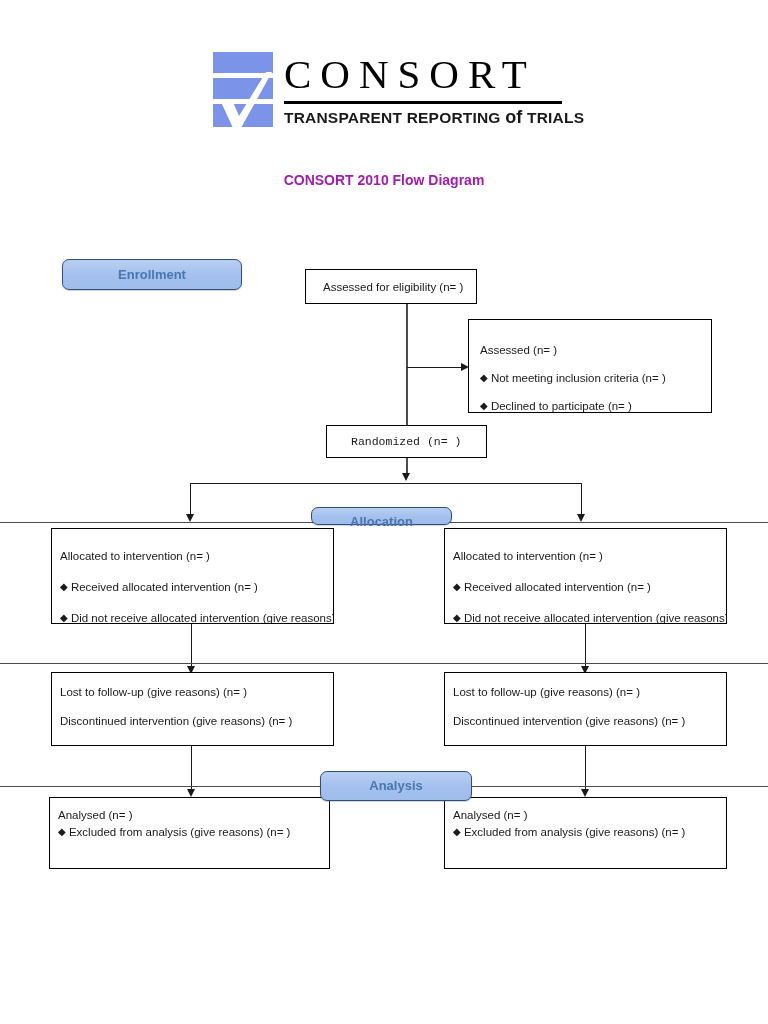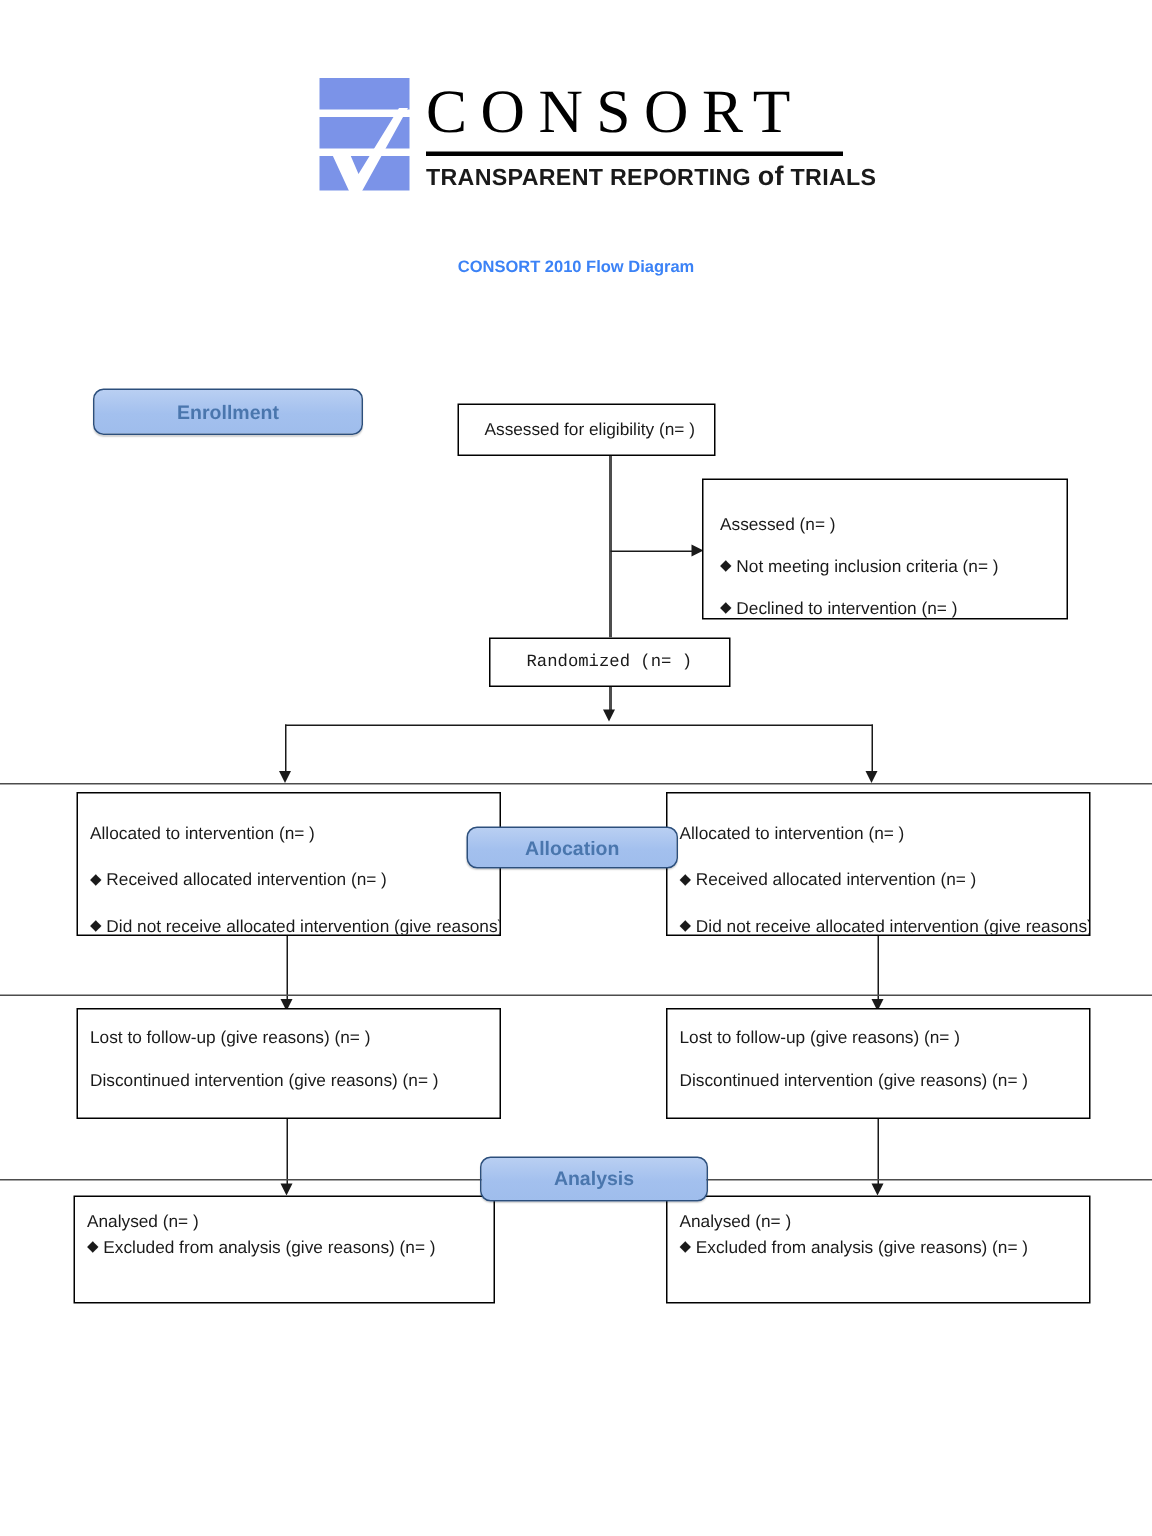--- a/index.html
+++ b/index.html
@@ -79,23 +79,23 @@
     font-size: 18px;
   }
 
   
   #diagram-title {
     position: absolute;
     left: 0;
     top: 172px;
     width: 768px;
     text-align: center;
-    font-size: 11px;
+    font-size: 14px;
     font-weight: bold;
-    color: #3b82f6;
+    color: #a21caf;
   }
 
   
   .flow-box {
     position: absolute;
     box-sizing: border-box;
     border: 1px solid #000000;
     background: #ffffff;
     overflow: hidden;
   }
@@ -207,39 +207,39 @@
   <div class="arrow-right" style="left:461px; top:363px;"></div>
 
   <div class="flow-box" style="left:468px; top:319px; width:244px; height:94px;">
     <div class="line" style="position:absolute; left:11px; top:23px;">Assessed  (n=   )</div>
     <div class="bullet-line" style="position:absolute; left:11px; top:51px;">
       <span class="dot">◆</span>
       <span>Not meeting inclusion criteria (n=  )</span>
     </div>
     <div class="bullet-line" style="position:absolute; left:11px; top:79px;">
       <span class="dot">◆</span>
-      <span>Declined to intervention (n=  )</span>
+      <span>Declined to participate (n=  )</span>
     </div>
   </div>
 
   <div class="flow-box" style="left:326px; top:425px; width:161px; height:33px;font-family:Liberation Mono, monospace;">
     <div class="line" style="position:absolute; left:24px; top:9px;">Randomized (n=  )</div>
   </div>
 
   <div class="vline" style="left:406px; top:458px; width:2px; height:18px;"></div>
   <div class="arrow-down" style="left:402px; top:473px;"></div>
 
   <div class="hline-dark" style="left:190px; top:483px; width:392px;"></div>
   <div class="vline-dark" style="left:190px; top:483px; height:33px;"></div>
   <div class="vline-dark" style="left:581px; top:483px; height:33px;"></div>
   <div class="arrow-down" style="left:186px; top:514px;"></div>
   <div class="arrow-down" style="left:577px; top:514px;"></div>
 
   <div class="section-rule" style="left:0px; top:522px; width:768px;"></div>
-  <div class="stage-badge" style="left:311px; top:507px; width:141px; height:28px; line-height:28px;margin-top:44px;">
+  <div class="stage-badge" style="left:311px; top:507px; width:141px; height:18px; line-height:28px;">
     <span>Allocation</span>
   </div>
 
   <div class="flow-box" style="left:51px; top:528px; width:283px; height:96px;">
     <div class="line" style="position:absolute; left:8px; top:20px;">Allocated to intervention (n=  )</div>
     <div class="bullet-line" style="position:absolute; left:8px; top:51px;">
       <span class="dot">◆</span>
       <span>Received allocated intervention (n=  )</span>
     </div>
     <div class="bullet-line" style="position:absolute; left:8px; top:82px;">

